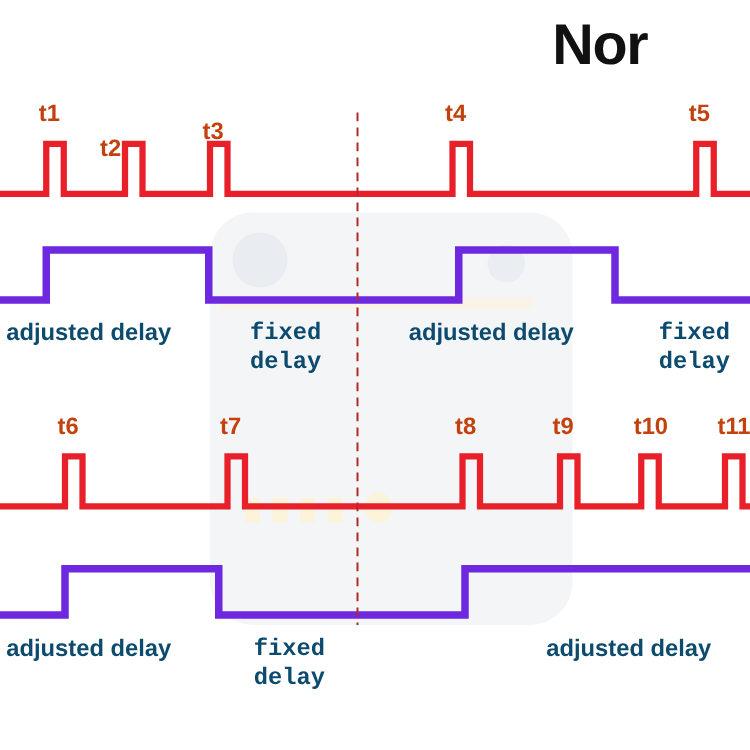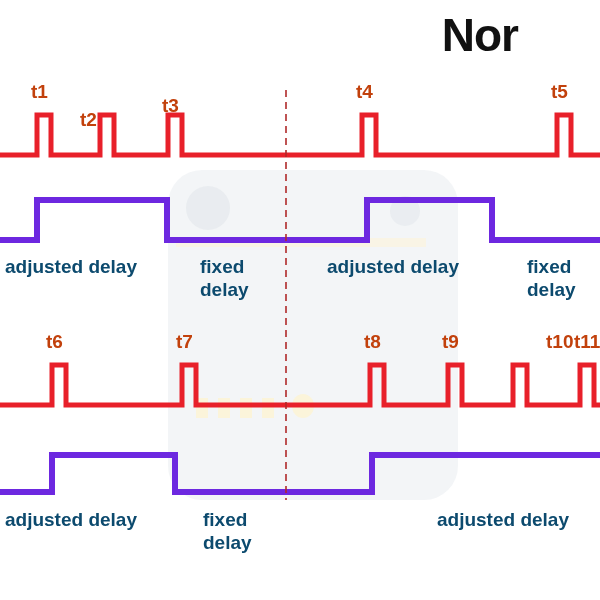--- a/index.html
+++ b/index.html
@@ -99,21 +99,21 @@
   }
   .dlabel {
     position: absolute;
     font-size: 19px;
     font-weight: bold;
     color: #0c4a6e;
     white-space: nowrap;
     line-height: 23px;
     font-family: "Liberation Sans", sans-serif;
   }
-  .dlabel.two-line { white-space: pre-line; }
+  .dlabel.two-line { white-space: pre-line; font-family: Liberation Mono, monospace; }
 </style>
 </head>
 <body>
 
 <div id="diagram">
 
   <div class="wm wm-plate"></div>
   <div class="wm wm-dot"></div>
   <div class="wm wm-dot2"></div>
   <div class="wm wm-band"></div>
@@ -148,21 +148,21 @@
       <div class="dlabel" style="left: 5px; top: 255px;">adjusted delay</div>
       <div class="dlabel two-line" style="left: 200px; top: 255px;">fixed
 delay</div>
       <div class="dlabel" style="left: 327px; top: 255px;">adjusted delay</div>
       <div class="dlabel two-line" style="left: 527px; top: 255px;">fixed
 delay</div>
       <div class="tlabel" style="left: 46px; top: 331px;">t6</div>
       <div class="tlabel" style="left: 176px; top: 331px;">t7</div>
       <div class="tlabel" style="left: 364px; top: 331px;">t8</div>
       <div class="tlabel" style="left: 442px; top: 331px;">t9</div>
-      <div class="tlabel" style="left: 507px; top: 331px; margin-left: 39px;">t10</div>
+      <div class="tlabel" style="left: 507px; top: 331px;">t10</div>
       <div class="tlabel" style="left: 574px; top: 331px;">t11</div>
       <div class="dlabel" style="left: 5px; top: 508px;">adjusted delay</div>
       <div class="dlabel two-line" style="left: 203px; top: 508px;">fixed
 delay</div>
       <div class="dlabel" style="left: 437px; top: 508px;">adjusted delay</div>
     </div>
 
 </div>
 
 </body></html>

